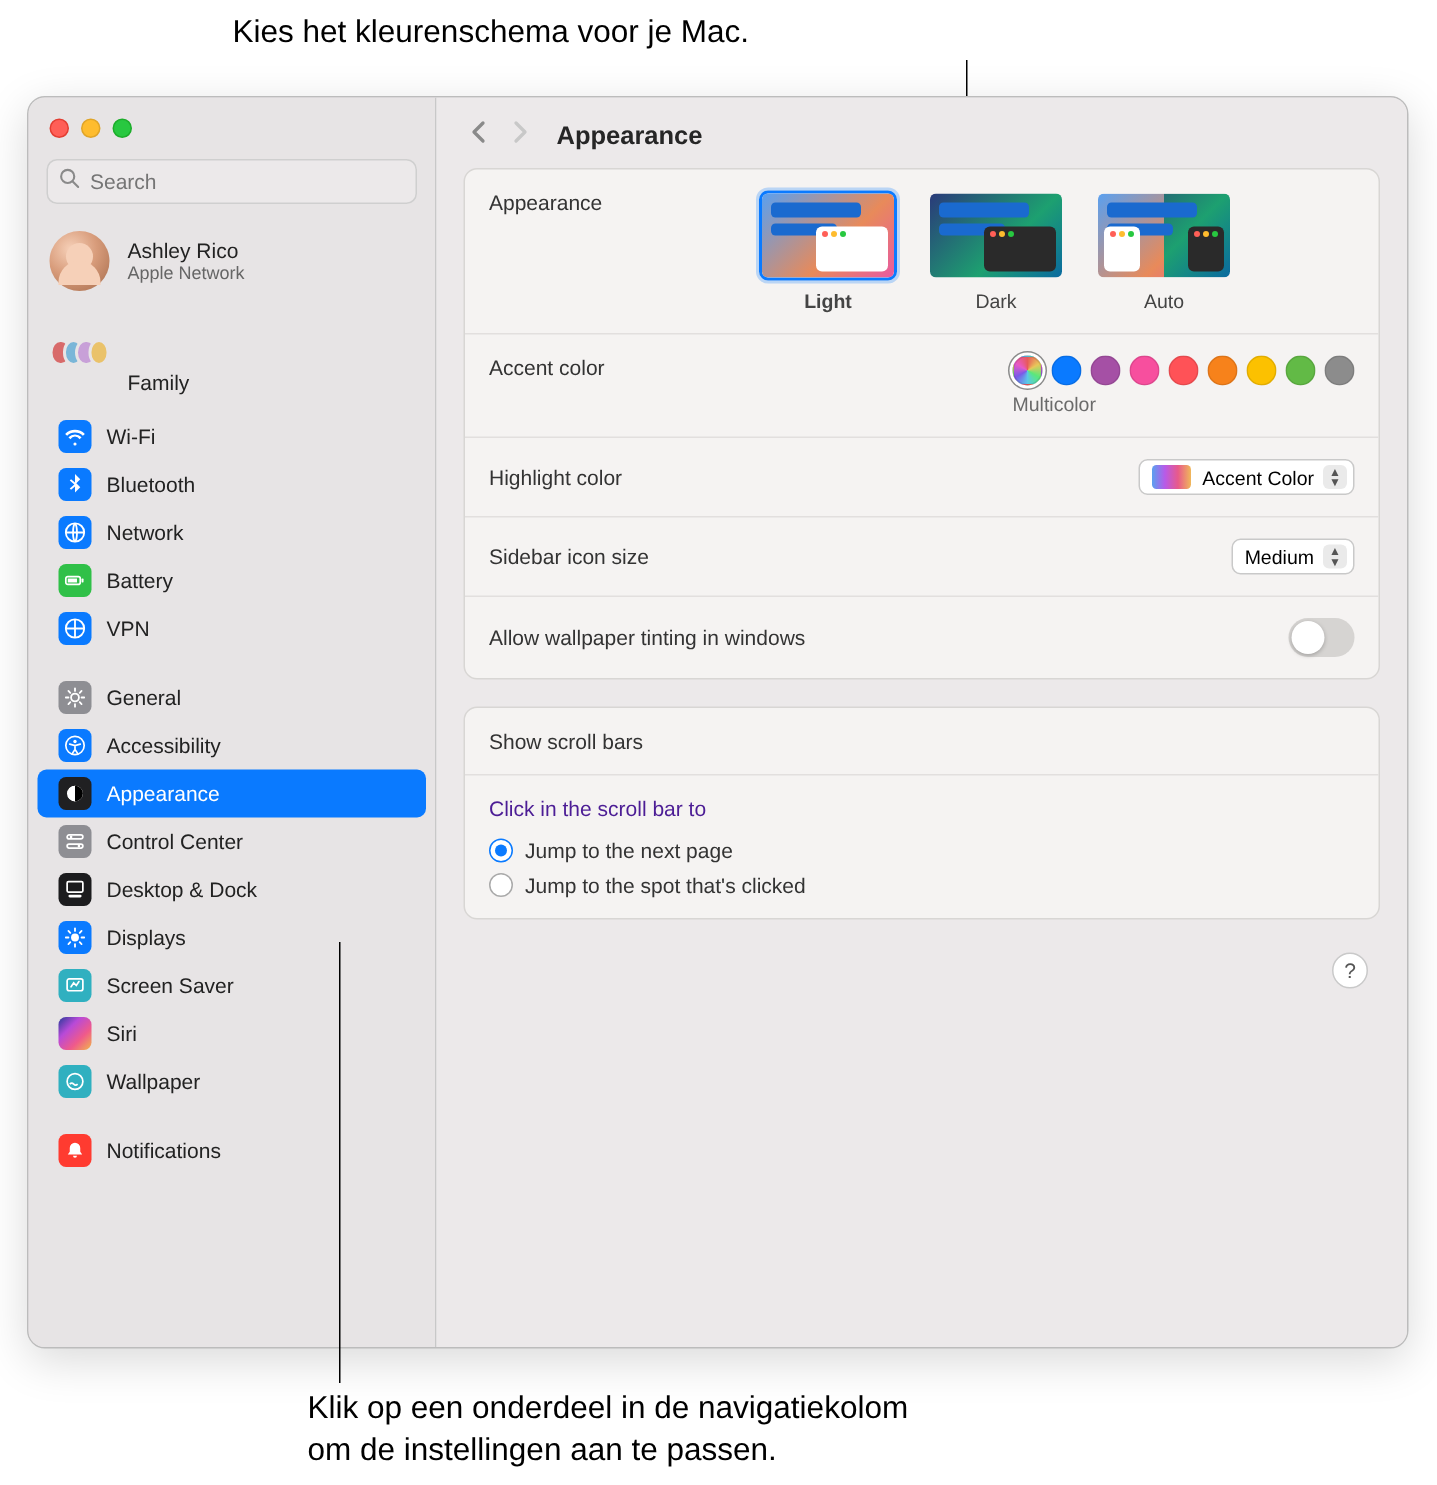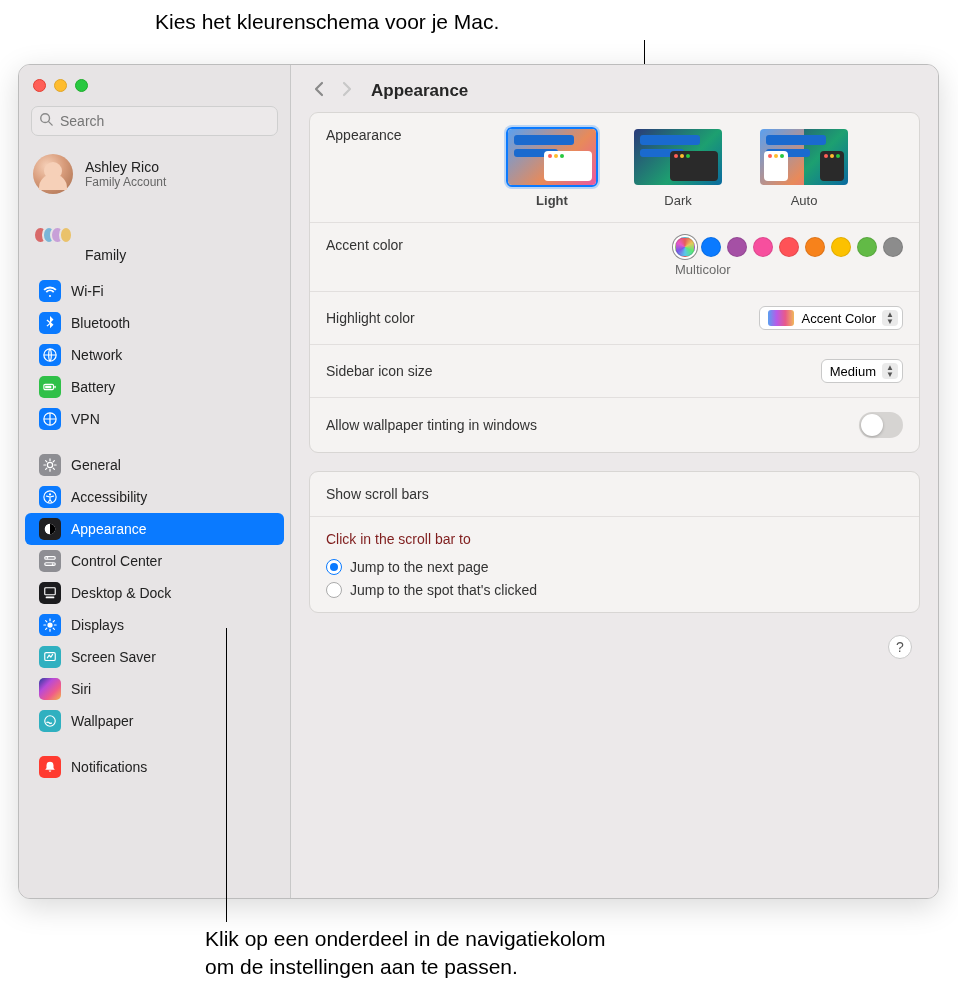--- a/index.html
+++ b/index.html
@@ -193,21 +193,21 @@
     align-items: center;
     padding: 14px 16px;
     border-bottom: 1px solid #e2dfde;
   }
   .row:last-child { border-bottom: none; }
   .row-label { font-size: 14px; color:#333; flex: 0 0 auto; width: 180px;}
   .row-body { flex: 1; display:flex; justify-content:flex-end; align-items:center; gap:8px;}
   .row-stack { flex-direction: column; align-items: flex-start; gap:8px; padding:14px 16px;}
   .row-stack.row { display:flex; }
   .sublabel { font-size: 13px; color:#6a6a6a; margin-top:5px;}
-  .thumbs { display:flex; gap:34px;}
+  .thumbs { display:flex; gap:20px;}
   .thumb-col { display:flex; flex-direction:column; align-items:center; gap:6px; cursor:pointer;}
   .thumb {
     width: 92px; height: 60px; border-radius:6px; border:2px solid transparent;
     position:relative; overflow:hidden;
   }
   .thumb.selected { border-color:#0a7aff; box-shadow:0 0 0 2px rgba(10,122,255,0.25);}
   .thumb .bg1 { position:absolute; inset:0; background:linear-gradient(135deg,#5aa0f0 0%,#e88a5a 60%,#e85aa0 100%);}
   .thumb .bg2 { position:absolute; inset:0; background:linear-gradient(135deg,#2a3a7a 0%,#1da070 60%,#0a6aa0 100%);}
   .thumb .bar {
     position:absolute; left:6px; top:6px; width:60px; height:10px; border-radius:3px;
@@ -293,21 +293,21 @@
           </svg>
       </span>
       <input type="text" placeholder="Search" style="">
     </div>
 
     <div class="scroll">
       <div class="account-row">
         <div class="avatar"></div>
         <div class="account-text">
           <div class="name">Ashley Rico</div>
-          <div class="sub">Family Account</div>
+          <div class="sub">Apple Network</div>
         </div>
       </div>
       <div class="family-row">
         <div class="family-avatars">
           <div class="fa c1"></div>
             <div class="fa c2"></div>
             <div class="fa c3"></div>
             <div class="fa c4"></div>
         </div>
         <div class="family-label">Family</div>
@@ -579,21 +579,21 @@
               </div>
           </div>
         </div>
       </div>
 
       <div class="panel">
         <div class="row row-stack">
           <div style="font-size:14px;color:#333;">Show scroll bars</div>
         </div>
         <div class="row row-stack">
-          <div style="font-size:14px;color:#7f1d1d;">Click in the scroll bar to</div>
+          <div style="font-size:14px;color:#4c1d95;">Click in the scroll bar to</div>
           <div class="radio-group" id="scrollclick-group">
               <div class="radio-opt">
                 <div class="radio checked">
                   <div class="dot"></div>
                 </div>
                 <span>Jump to the next page</span>
               </div>
               <div class="radio-opt">
                 <div class="radio"></div>
                 <span>Jump to the spot that's clicked</span>

